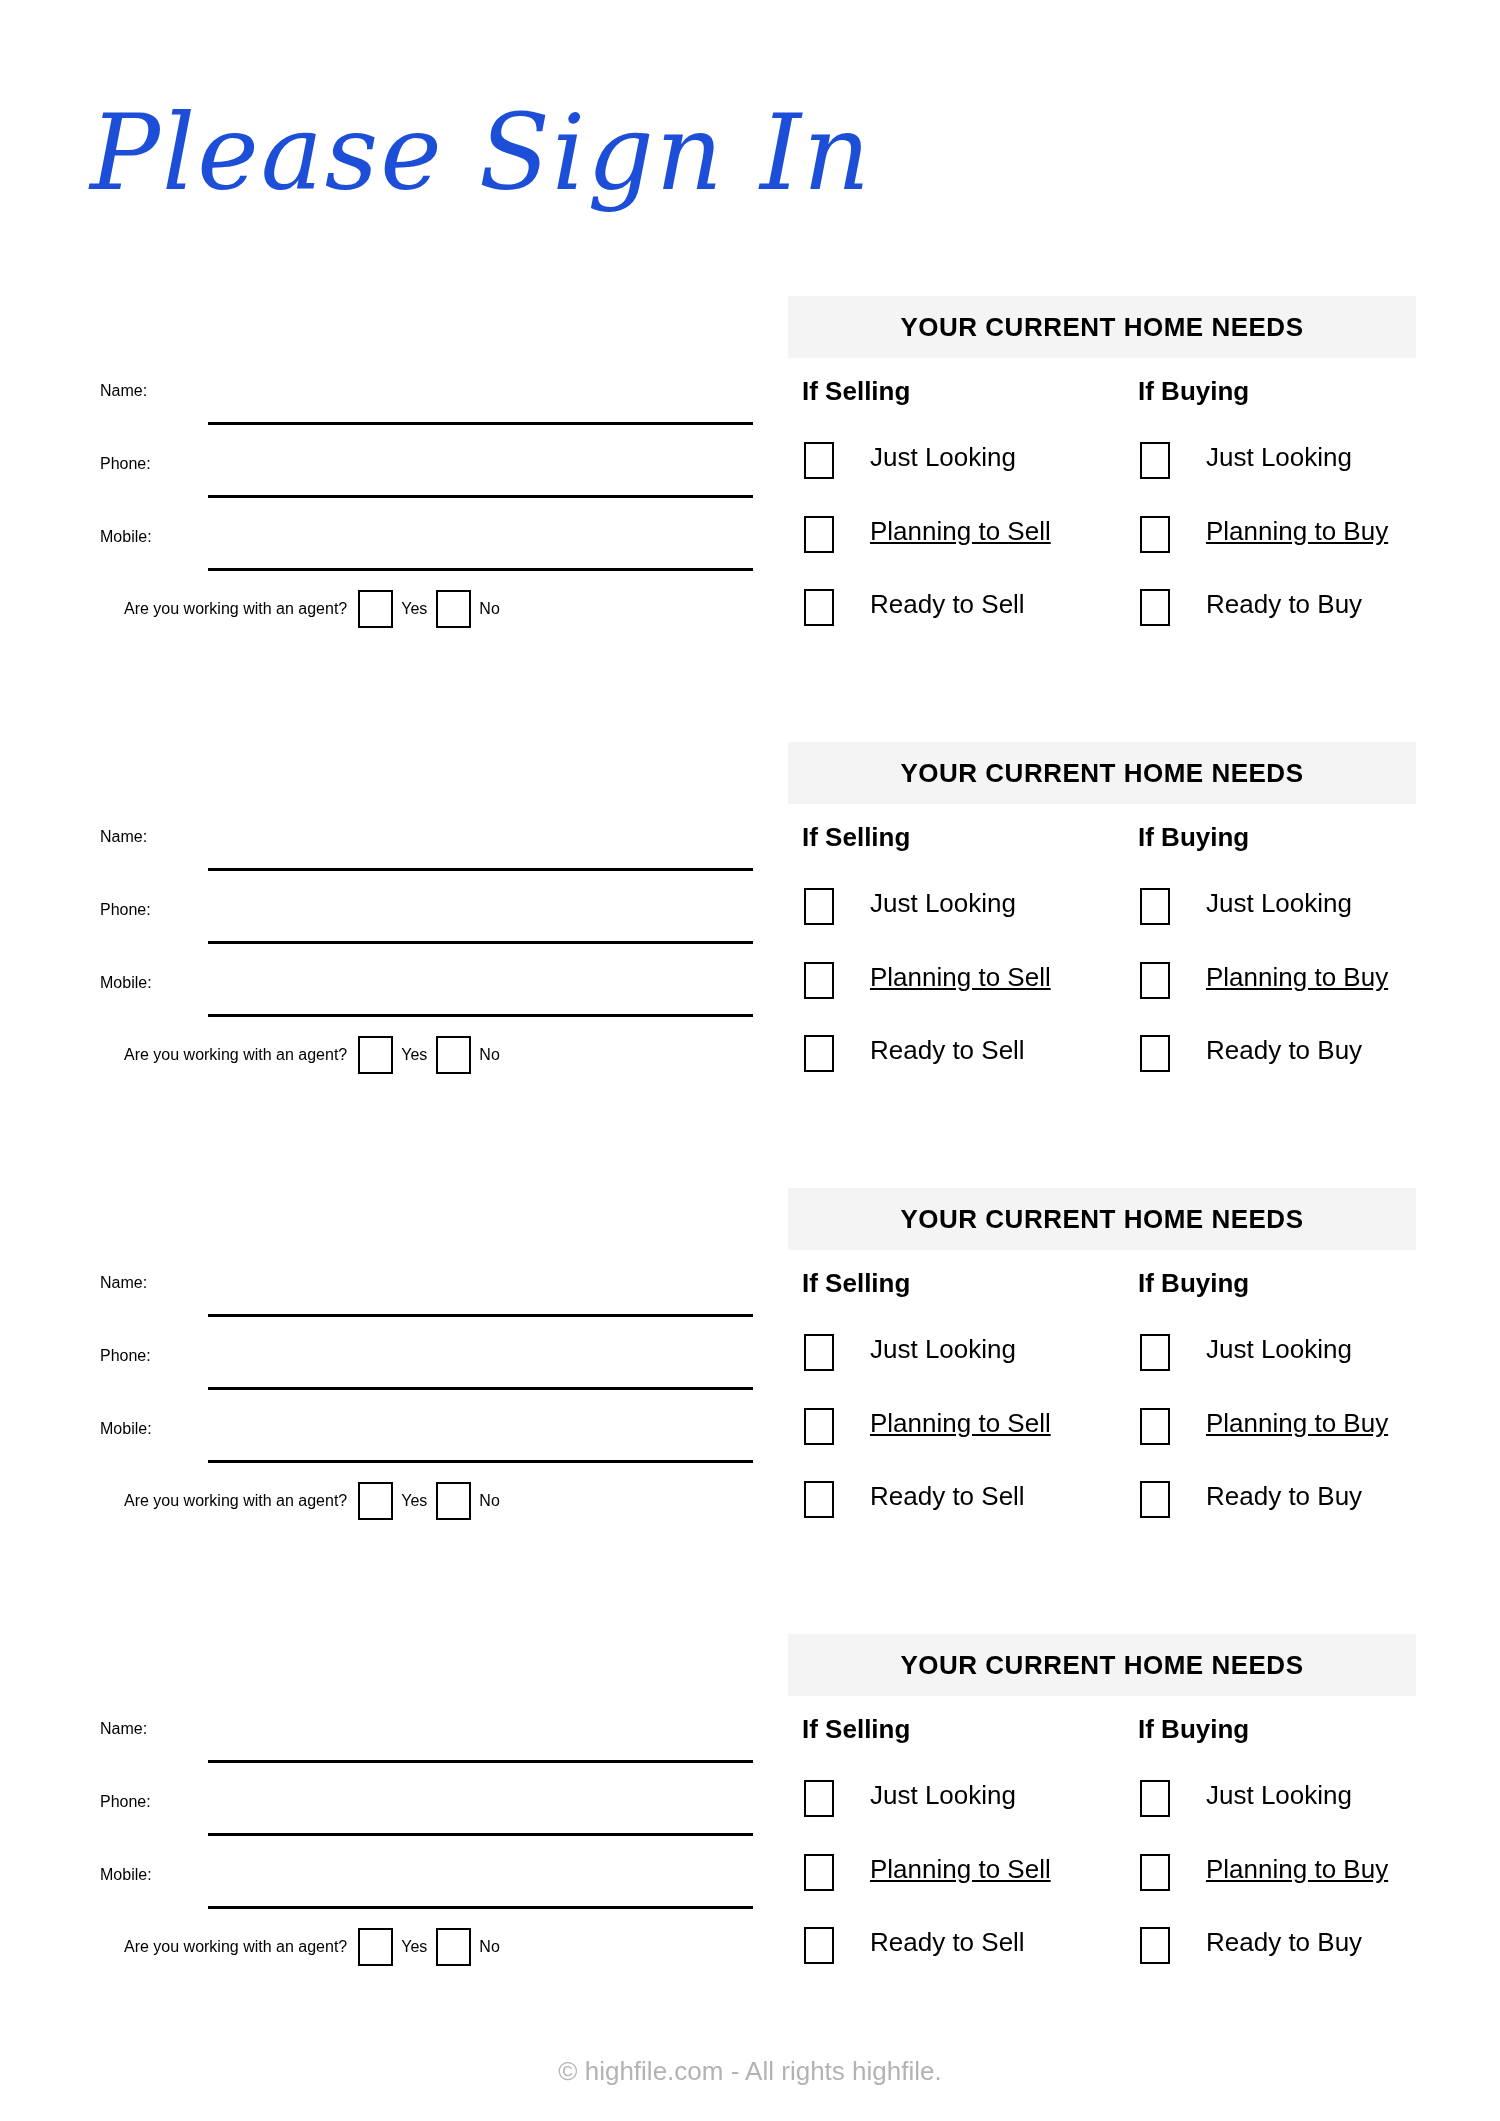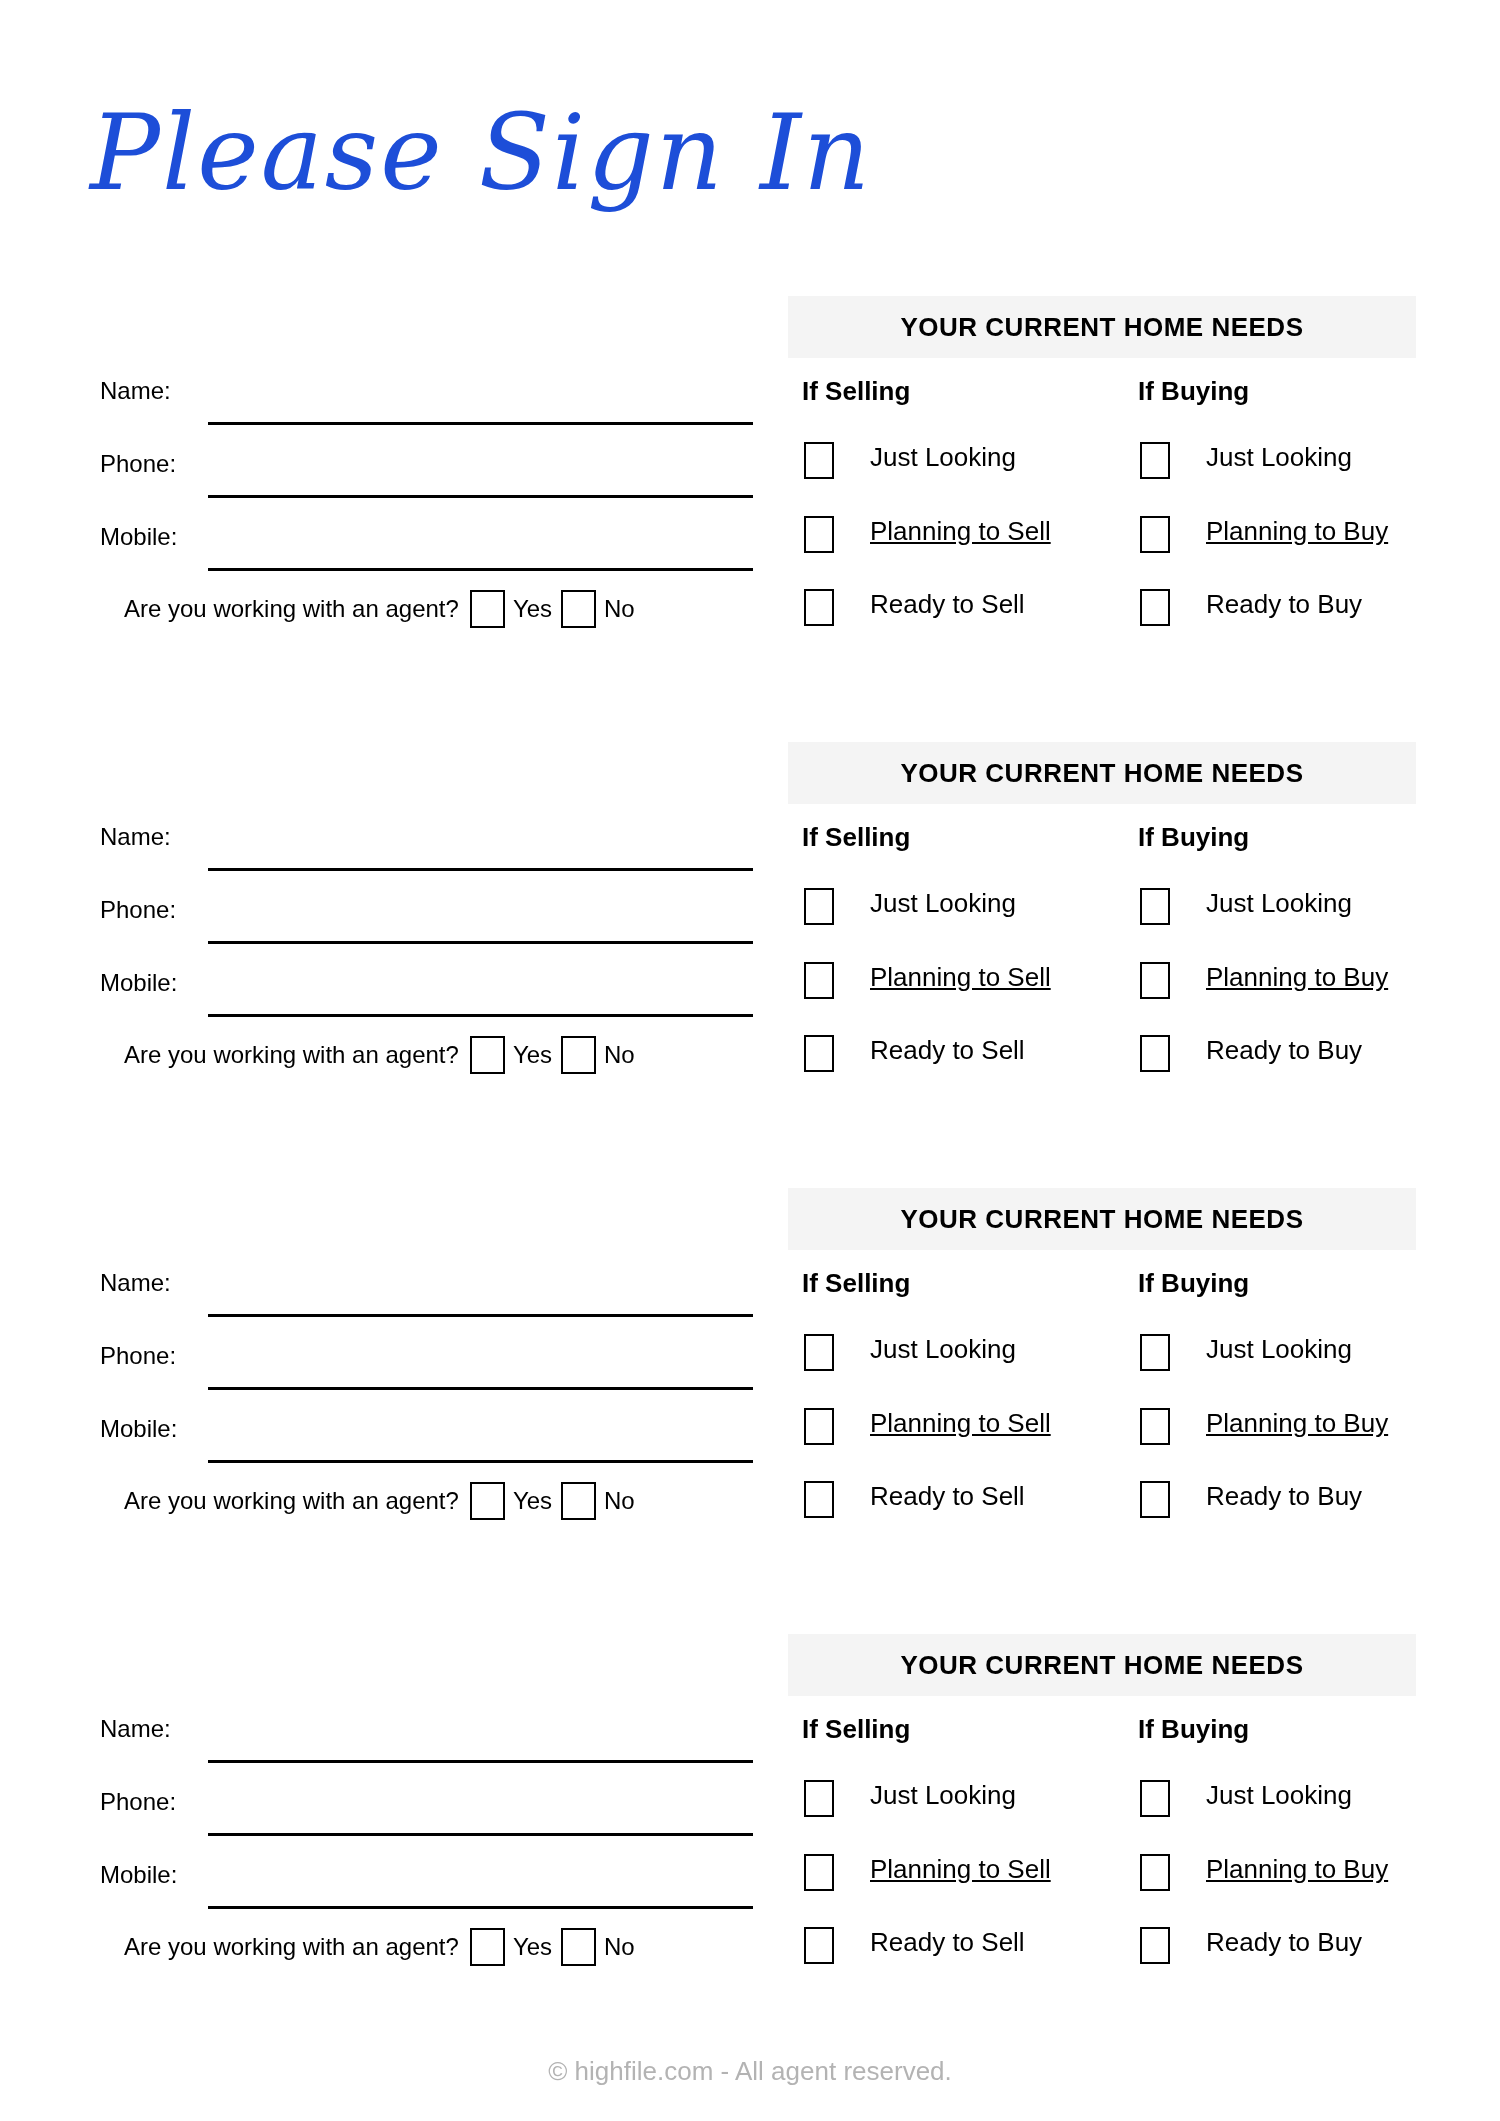--- a/index.html
+++ b/index.html
@@ -14,21 +14,21 @@
     font-size:104px; letter-spacing:2px; white-space:nowrap; color:#1d4ed8;
   }
   #sections { position:absolute; left:0; top:0; width:1500px; height:2121px; }
   .sheet-section { position:absolute; left:0; width:1500px; height:352px; }
   .sheet-section:nth-child(1){ top:296px; }
   .sheet-section:nth-child(2){ top:742px; }
   .sheet-section:nth-child(3){ top:1188px; }
   .sheet-section:nth-child(4){ top:1634px; }
 
   
-  .contact { position:absolute; left:100px; top:0; width:660px; height:100%; font-size:24px; }
+  .contact { position:absolute; left:100px; top:0; width:660px; height:100%; font-size:16px; }
   .flabel { position:absolute; left:0; line-height:30px; white-space:nowrap; }
   .flabel.r0 { top:80px; } .flabel.r1 { top:153px; } .flabel.r2 { top:226px; }
   .fline { position:absolute; left:108px; width:545px; height:3px; background:var(--ink,#000); }
   .fline.r0 { top:126px; } .fline.r1 { top:199px; } .fline.r2 { top:272px; }
   .agent-row { position:absolute; left:0; top:294px; height:38px; display:flex; align-items:center; white-space:nowrap; }
   .agent-row .q { margin-right:11px;margin-left:24px; }
   .cb { display:inline-block; border:2px solid var(--ink,#000); background:#fff; flex:0 0 auto; }
   .cb.agent { width:35px; height:38px; margin-right:8px; }
   .agent-row .opt { margin-right:9px; }
 
@@ -253,13 +253,13 @@
         <span>Planning to Buy</span>
       </div>
       <div class="opt-row buying r2">
         <span class="cb need"></span>
         <span>Ready to Buy</span>
       </div>
     </div>
   </section>
 </div>
 
-<div class="footer">© highfile.com - All agent reserved.</div>
+<div class="footer">© highfile.com - All rights highfile.</div>
 
 </body></html>

